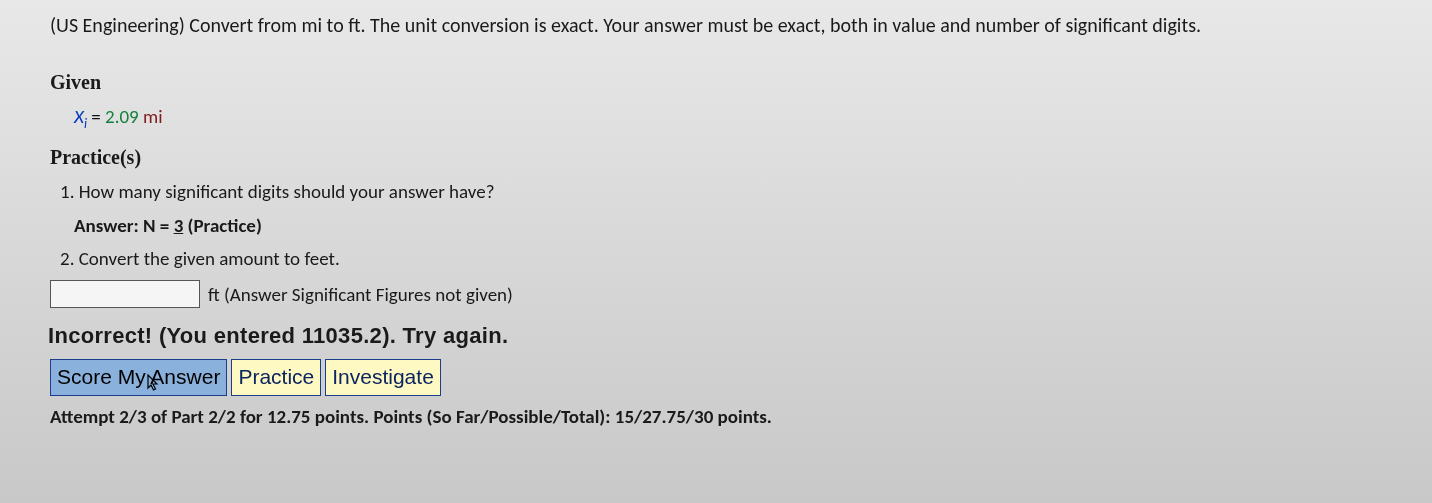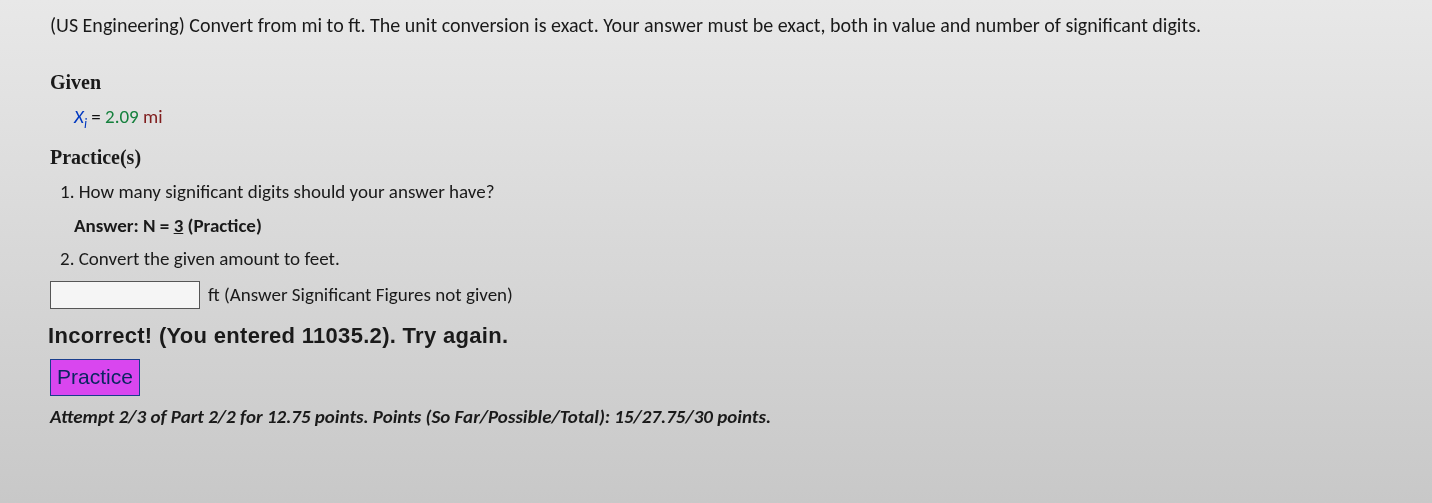--- a/index.html
+++ b/index.html
@@ -29,21 +29,21 @@
     .given-line { margin-left: 34px; font-size: 19px; }
     .var-name { color: #0038c0; font-style: italic; }
     .var-sub { color: #0038c0; font-size: 0.7em; vertical-align: sub; font-style: italic; }
     .var-eq { color: #111; }
     .var-val { color: #15803d; }
     .var-unit { color: #7f1d1d; }
     .q-line { margin-left: 20px; margin-bottom: 4px; margin-top: 4px; font-size: 19px; }
     .answer-line { margin-left: 34px; font-size: 19px; font-weight: bold; }
     .answer-line .label { font-weight: bold; }
     .answer-line .underline { text-decoration: underline; }
-    .input-row { margin-left: 10px; display: flex; align-items: flex-end; gap: 8px; margin-top: 6px; }
+    .input-row { margin-left: 10px; display: flex; align-items: center; gap: 8px; margin-top: 6px; }
     .input-box {
       background: #f5f5f5;
       border: 1px solid #555;
       width: 150px;
       height: 28px;
       display: inline-block;
     }
     .input-suffix { font-size: 19px; }
     .incorrect {
       font-weight: bold;
@@ -53,39 +53,38 @@
       margin-left: 8px;
       letter-spacing: 0.3px;
     }
     .buttons-row {
       margin-left: 10px;
       margin-top: 6px;
       display: flex;
       gap: 4px;
     }
     .btn {
-      background: #d946ef;
+      background: #fef9c3;
       border: 1px solid #1a3e8c;
       color: #0a2560;
       font-family: Verdana, Geneva, sans-serif;
       font-size: 21px;
       padding: 1px 6px;
       cursor: pointer;
       position: relative;
     }
     .btn.selected {
       background: #8ab0dc;
       color: #000;
     }
     .attempt-line {
       margin-left: 10px;
       margin-top: 6px;
       font-weight: bold;
       font-size: 19px;
-      font-style: italic;
     }
     .cursor-icon {
       position: absolute;
       left: 95px;
       bottom: -8px;
       font-size: 18px;
       color: #222;
       pointer-events: none;
     }
   </style>
@@ -108,16 +107,25 @@
 
 <div class="q-line">2. Convert the given amount to feet.</div>
 <div class="input-row">
   <span class="input-box"></span>
   <span class="input-suffix">ft (Answer Significant Figures not given)</span>
 </div>
 
 <div class="incorrect">Incorrect! (You entered 11035.2). Try again.</div>
 
 <div class="buttons-row">
+  <div class="btn selected">
+    <span>Score My Answer</span>
+    <span class="cursor-icon">
+      <svg width="16" height="20" viewBox="0 0 16 20">
+        <path d="M2 1 L2 14 L5 11 L7.5 16 L9.5 15 L7 10 L11 10 Z" fill="none" stroke="#000" stroke-width="1.2"></path>
+      </svg>
+    </span>
+  </div>
   <div class="btn">Practice</div>
+  <div class="btn">Investigate</div>
 </div>
 
 <div class="attempt-line">Attempt 2/3 of Part 2/2 for 12.75 points. Points (So Far/Possible/Total): 15/27.75/30 points.</div>
 
 </body></html>

